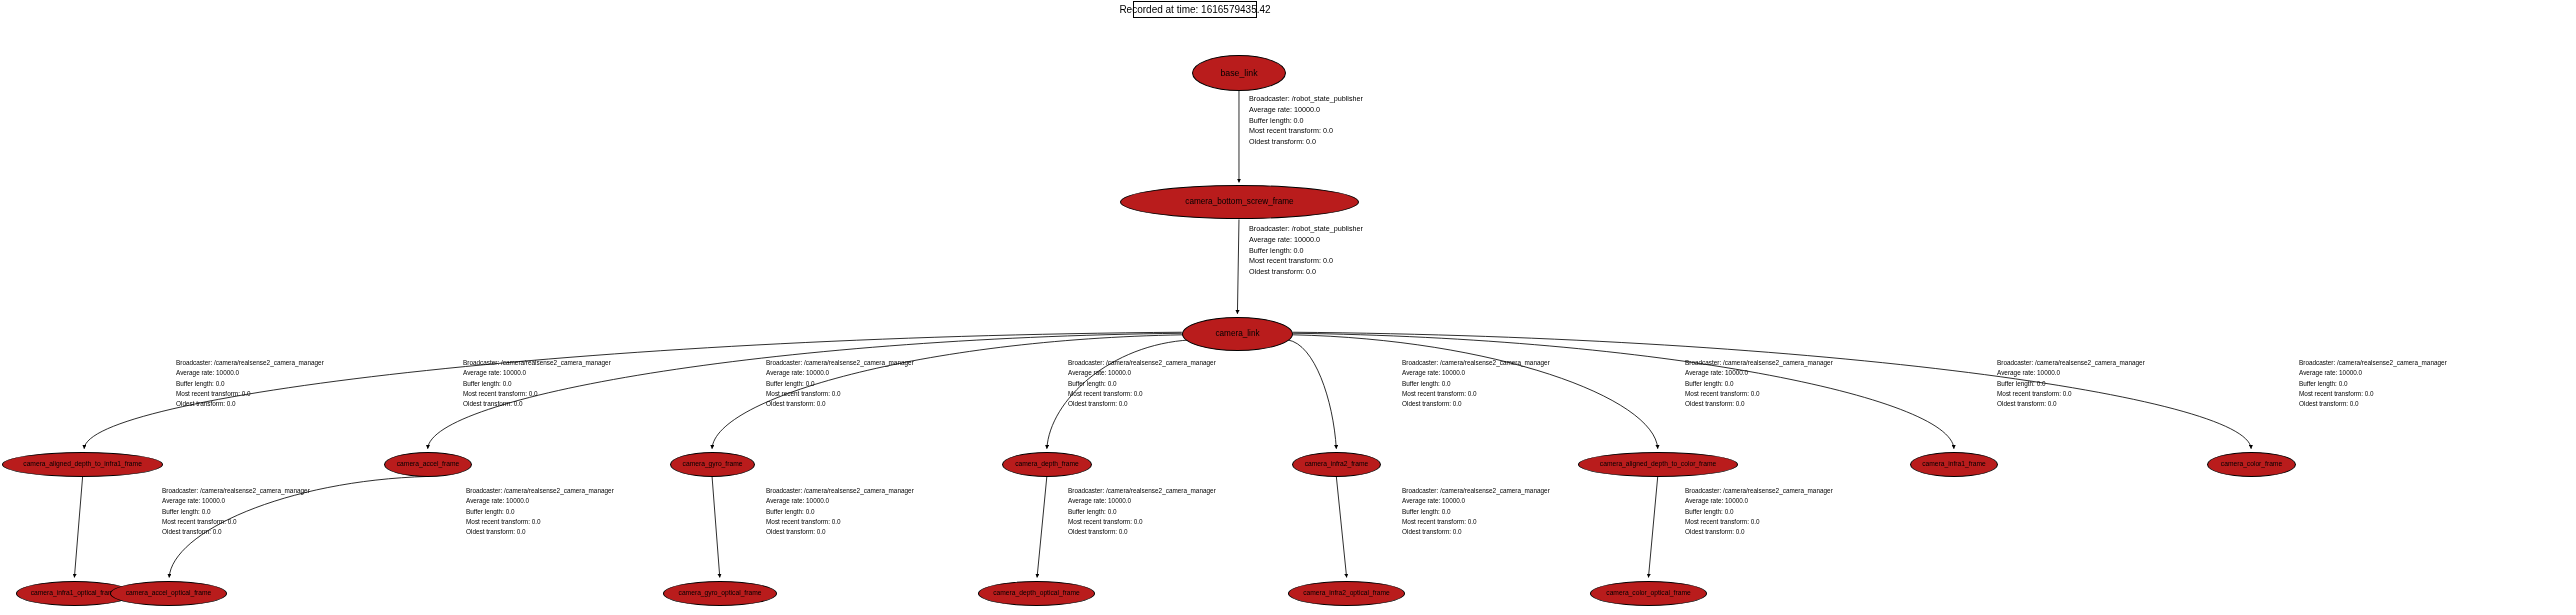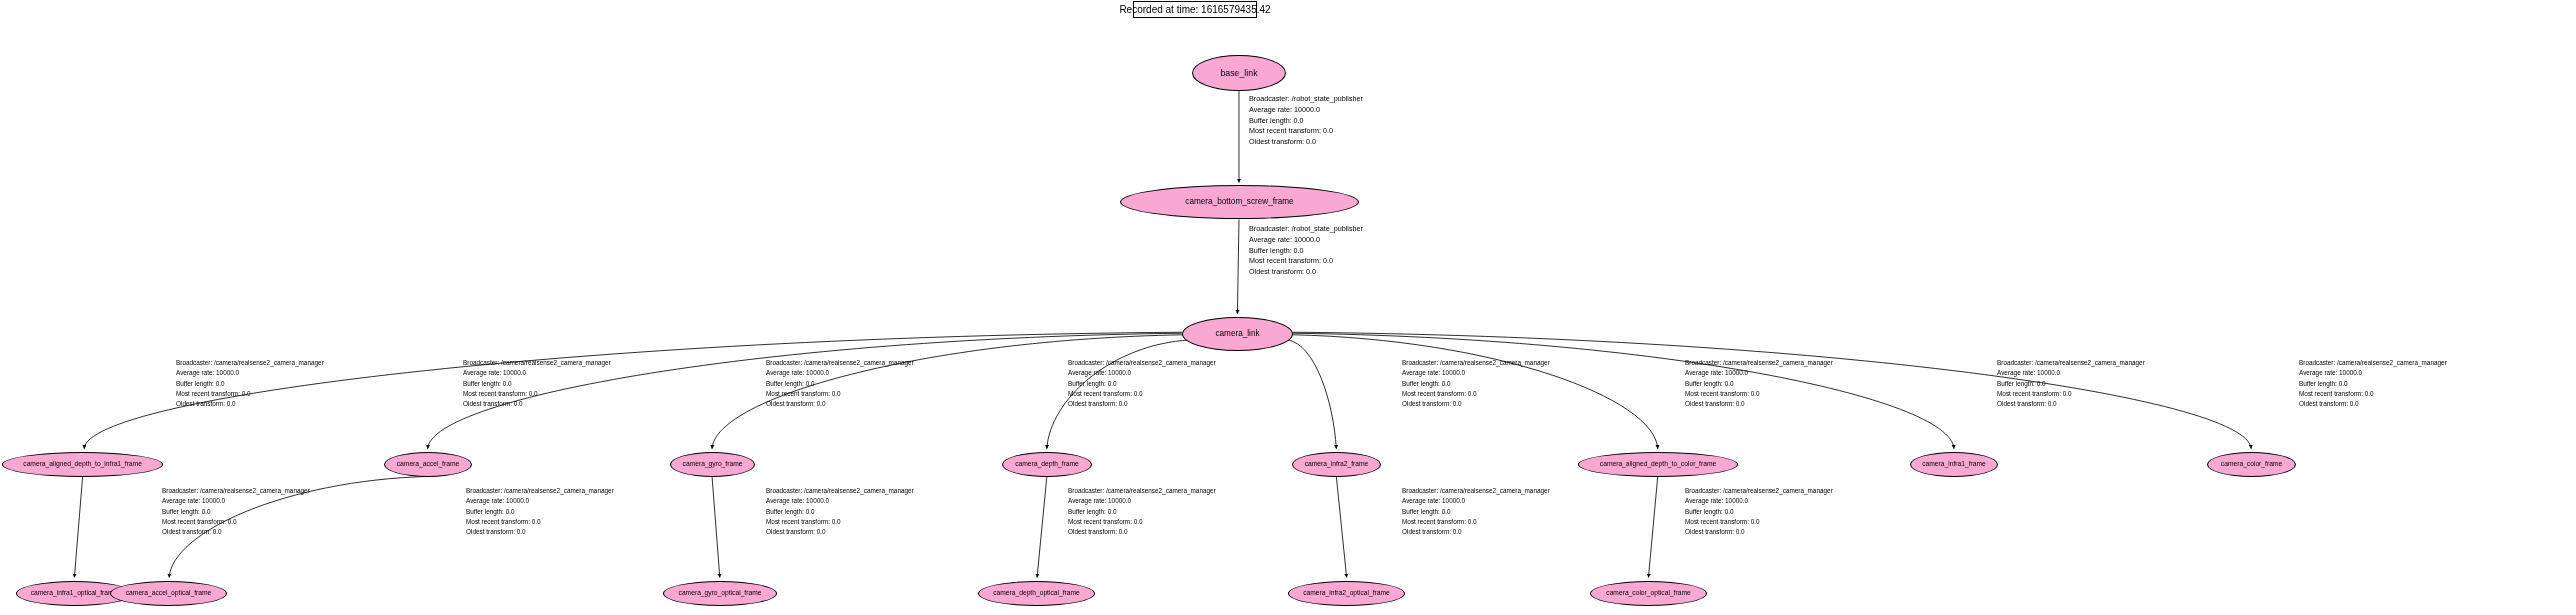--- a/index.html
+++ b/index.html
@@ -4,21 +4,21 @@
 <style>
   html,body{margin:0;padding:0;background:#ffffff;}
   body{font-family:"Liberation Sans", sans-serif;}
   #canvas{position:relative;width:2599px;height:615px;background:#ffffff;overflow:hidden;}
   #edges{position:absolute;left:0;top:0;width:2599px;height:615px;}
 
   .node{
     position:absolute;
     border:1px solid #000;
     border-radius:50%;
-    background:#f9a8d4;
+    background:#b91c1c;
     display:flex;align-items:center;justify-content:center;
     color:#000;
     white-space:nowrap;
     box-sizing:border-box;
   }
   .node span{display:block;line-height:1;}
 
   .recbox{
     position:absolute;
     border:0.8px solid #000;

